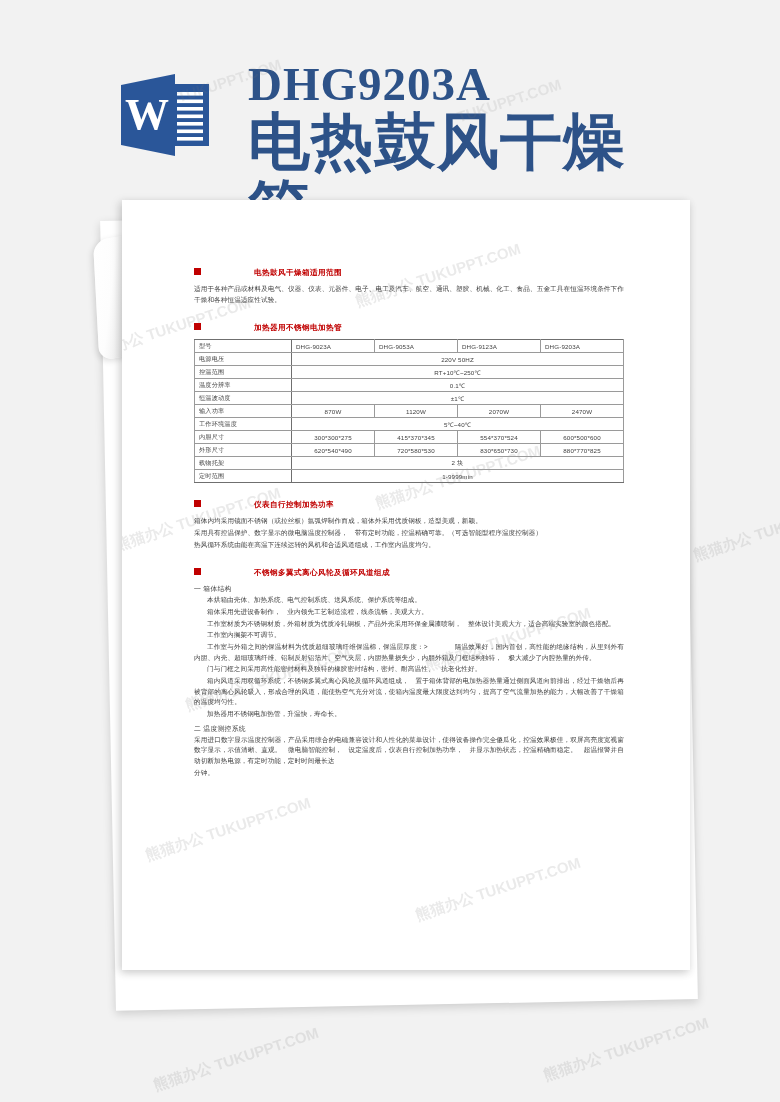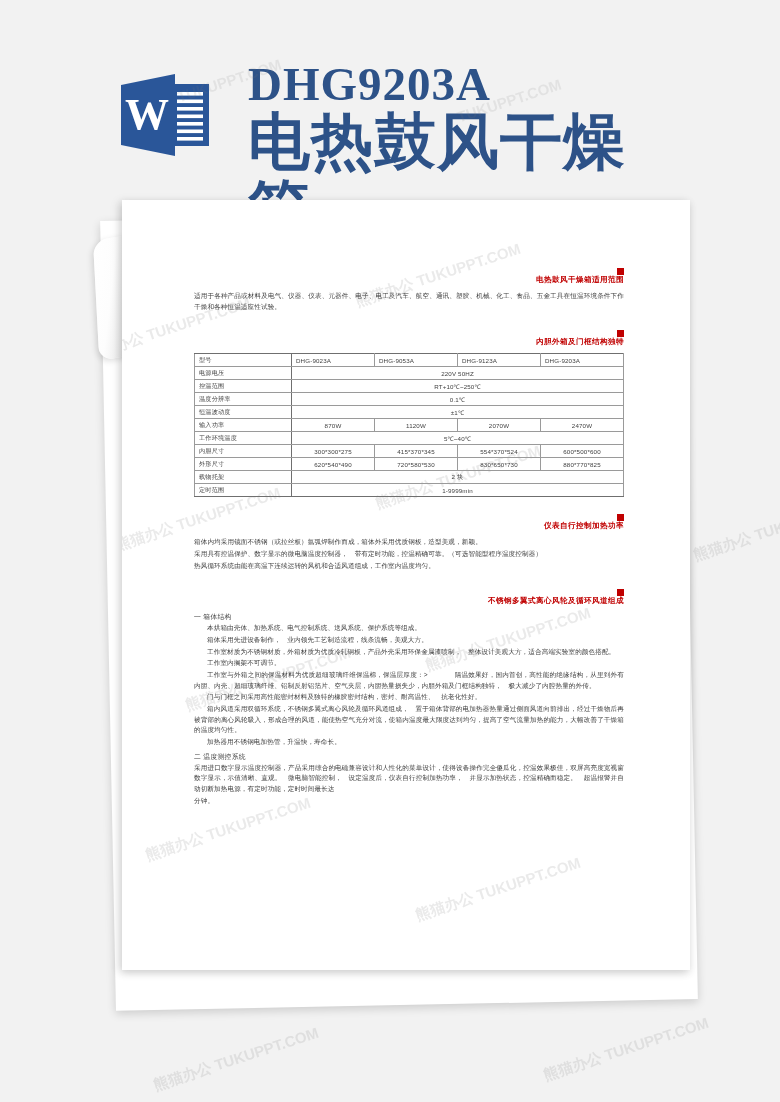--- a/index.html
+++ b/index.html
@@ -74,23 +74,22 @@
 
   
   #doc {
     position: absolute;
     left: 72px; top: 68px;
     width: 430px;
     color: #3a3a3a;
   }
   .sec-head {
     display: flex;
-    align-items: flex-end;
+    align-items: flex-start;
     margin: 0 0 6px 0;
-    flex-direction: column;
   }
   .bullet-square {
     width: 7px; height: 7px;
     background: #c00000;
     flex: 0 0 auto;
   }
   .sec-head-text {
     color: #c00000;
     font-weight: bold;
     font-size: 7.6px;
@@ -207,21 +206,21 @@
     <div class="sec-head">
       <span class="bullet-square"></span>
       <span class="sec-head-text">电热鼓风干燥箱适用范围</span>
     </div>
     <p class="body-p">适用于各种产品或材料及电气、仪器、仪表、元器件、电子、电工及汽车、航空、通讯、塑胶、机械、化工、食品、五金工具在恒温环境条件下作干燥和各种恒温适应性试验。</p>
 
     <div class="gap-md"></div>
 
     <div class="sec-head">
       <span class="bullet-square"></span>
-      <span class="sec-head-text">内胆外箱及门框结构独特</span>
+      <span class="sec-head-text">加热器用不锈钢电加热管</span>
     </div>
 
     <table class="spec">
       <tbody>
         <tr class="first">
           <td class="lbl">型号</td>
           <td class="val" style="text-align:left;padding-left:4px">DHG-9023A</td>
           <td class="val" style="text-align:left;padding-left:4px">DHG-9053A</td>
           <td class="val" style="text-align:left;padding-left:4px">DHG-9123A</td>
           <td class="val" style="text-align:left;padding-left:4px">DHG-9203A</td>

